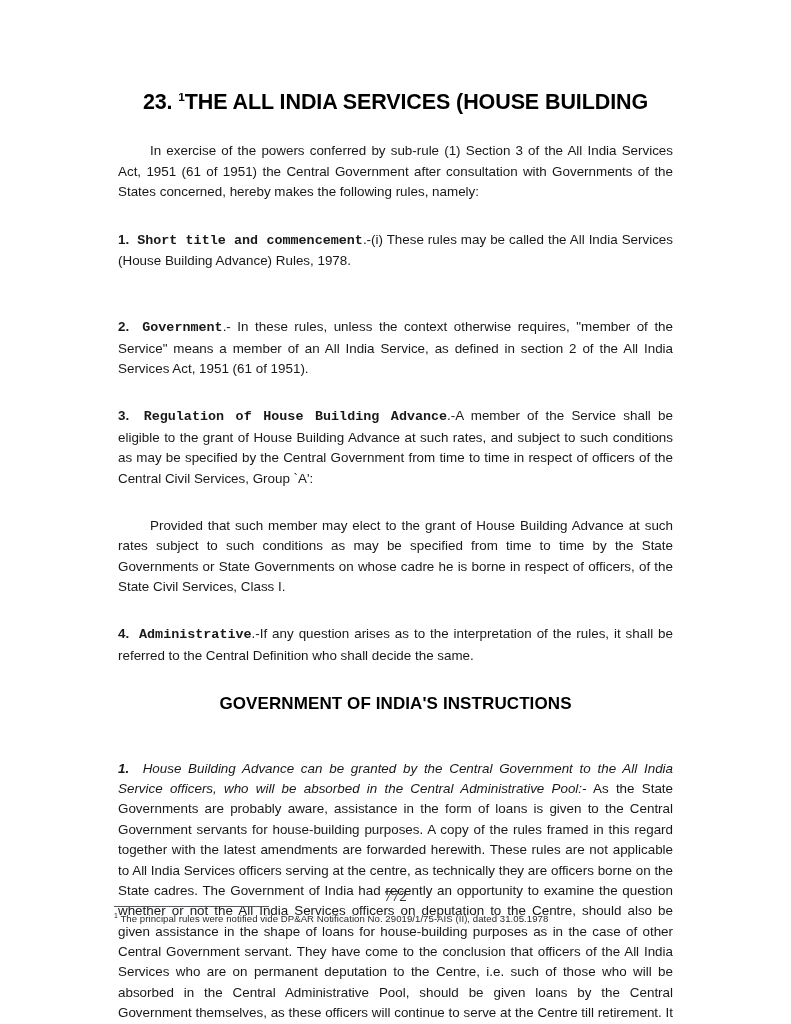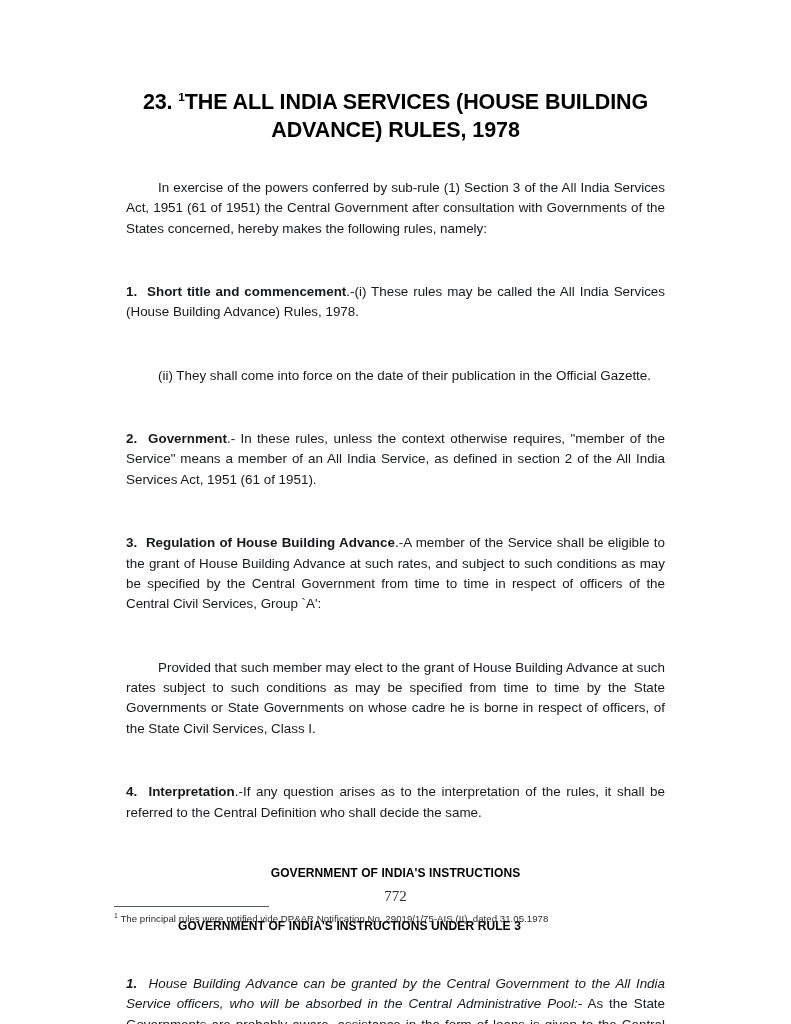--- a/index.html
+++ b/index.html
@@ -44,44 +44,45 @@
   }
   .title-sup {
     font-size: 0.55em;
     vertical-align: super;
     font-weight: bold;
     line-height: 0;
   }
 
   
   p.body {
-    margin: 12px;
+    margin: 4px;
     font-size: 13.4px;
     line-height: 1.52;
     text-align: justify;
     text-justify: inter-word;
     color: #17181a;
   }
   p.body.indent {
     text-indent: 32px;
   }
   .gap-lg { height: 21px; }
   .gap-md { height: 19px; }
 
   .rule-num {
     font-weight: bold;
   }
   .rule-head {
     font-weight: bold;
+    font-family: Liberation Mono, monospace;
   }
 
   
   .section-head {
-    margin: 8px;
-    font-size: 12px;
+    margin: 0;
+    font-size: 17px;
     font-weight: bold;
     text-align: center;
     line-height: 1.5;
     letter-spacing: 0.1px;
   }
   .section-head.offset-left {
     text-align: left;
     padding-left: 56px;
   }
 
@@ -135,58 +136,55 @@
 </style>
 </head>
 <body>
 
 <div class="page">
 
   <div class="content">
 
     <h1 class="doc-title">
       <span class="title-line-1"><span>23.</span>&nbsp;<span class="title-sup">1</span><span>THE ALL INDIA SERVICES (HOUSE BUILDING</span></span>
-      <span class="title-line-2">ADVANCE) RULES, 1978</span>
     </h1>
 
     <div class="gap-lg"></div>
 
     <p class="body indent">In exercise of the powers conferred by sub-rule (1) Section 3 of the All India Services Act, 1951 (61 of 1951) the Central Government after consultation with Governments of the States concerned, hereby makes the following rules, namely:</p>
 
     <div class="gap-md"></div>
 
     <p class="body"><span class="rule-num">1.</span>&nbsp;&nbsp;<span class="rule-head">Short title and commencement</span><span>.-(i) </span><span>These rules may be called the All India Services (House Building Advance) Rules, 1978.</span></p>
 
     <div class="gap-md"></div>
 
-    <p class="body indent">(ii) They shall come into force on the date of their publication in the Official Gazette.</p>
 
     <div class="gap-md"></div>
 
     <p class="body"><span class="rule-num">2.</span>&nbsp;&nbsp;<span class="rule-head">Government</span><span>.- </span><span>In these rules, unless the context otherwise requires, "member of the Service" means a member of an All India Service, as defined in section 2 of the All India Services Act, 1951 (61 of 1951).</span></p>
 
     <div class="gap-md"></div>
 
     <p class="body"><span class="rule-num">3.</span>&nbsp;&nbsp;<span class="rule-head">Regulation of House Building Advance</span><span>.-</span><span>A member of the Service shall be eligible to the grant of House Building Advance at such rates, and subject to such conditions as may be specified by the Central Government from time to time in respect of officers of the Central Civil Services, Group `A':</span></p>
 
     <div class="gap-md"></div>
 
     <p class="body indent">Provided that such member may elect to the grant of House Building Advance at such rates subject to such conditions as may be specified from time to time by the State Governments or State Governments on whose cadre he is borne in respect of officers, of the State Civil Services, Class I.</p>
 
     <div class="gap-md"></div>
 
-    <p class="body"><span class="rule-num">4.</span>&nbsp;&nbsp;<span class="rule-head">Interpretation</span><span>.-</span><span>If any question arises as to the interpretation of the rules, it shall be referred to the Central Definition who shall decide the same.</span></p>
+    <p class="body"><span class="rule-num">4.</span>&nbsp;&nbsp;<span class="rule-head">Administrative</span><span>.-</span><span>If any question arises as to the interpretation of the rules, it shall be referred to the Central Definition who shall decide the same.</span></p>
 
     <div class="gap-lg"></div>
 
     <p class="section-head">GOVERNMENT OF INDIA'S INSTRUCTIONS</p>
 
     <div class="gap-md"></div>
 
-    <p class="section-head offset-left">GOVERNMENT OF INDIA'S INSTRUCTIONS UNDER RULE 3</p>
 
     <div class="gap-md"></div>
 
     <p class="body"><span class="instr-num">1.</span>&nbsp;&nbsp;<span class="instr-lead">House Building Advance can be granted by the Central Government to the All India Service officers, who will be absorbed in the Central Administrative Pool:-</span><span> As the State Governments are probably aware, assistance in the form of loans is given to the Central Government servants for house-building purposes. A copy of the rules framed in this regard together with the latest amendments are forwarded herewith. These rules are not applicable to All India Services officers serving at the centre, as technically they are officers borne on the State cadres. The Government of India had recently an opportunity to examine the question whether or not the All India Services officers on deputation to the Centre, should also be given assistance in the shape of loans for house-building purposes as in the case of other Central Government servant. They have come to the conclusion that officers of the All India Services who are on permanent deputation to the Centre, i.e. such of those who will be absorbed in the Central Administrative Pool, should be given loans by the Central Government themselves, as these officers will continue to serve at the Centre till retirement. It is also</span></p>
 
   </div>
 
   <div class="footnote-wrap">
     <div class="footnote-rule"></div>
     <p class="footnote-text"><span class="footnote-sup">1</span><span> The principal rules were notified vide DP&amp;AR Notification No. 29019/1/75-AIS (II), dated 31.05.1978</span></p>

